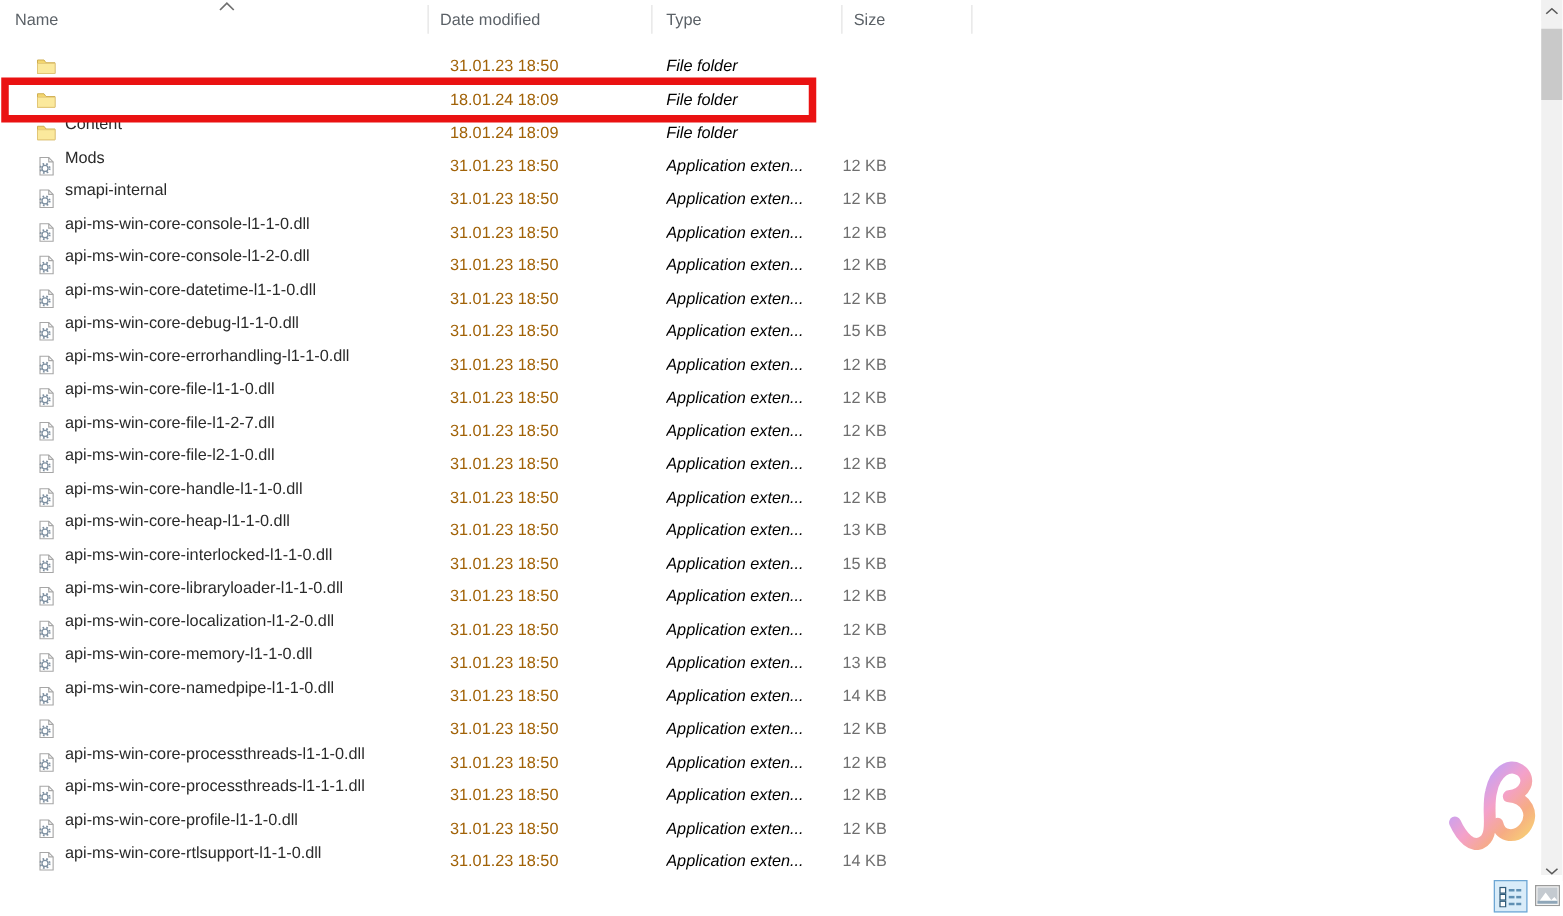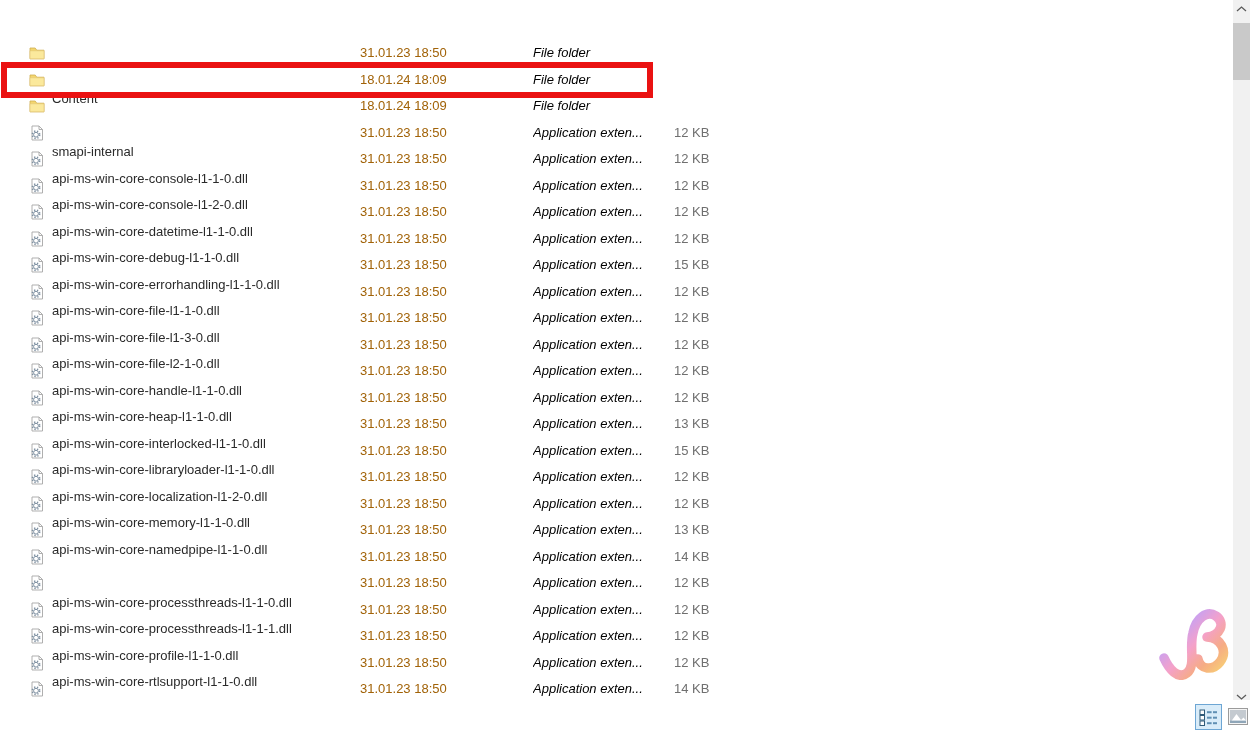--- a/index.html
+++ b/index.html
@@ -47,37 +47,55 @@
   .btn-thumbs  { left:1227px; top:7px; width:22px; height:19px; background:transparent; border:1px solid transparent; }
 
   
   .watermark { position:absolute; left:1158px; top:606px; width:74px; height:88px; z-index:4; opacity:0.95; }
 </style>
 </head>
 <body>
 
 <div class="window">
 
+  <div class="header">
+    <svg class="sort-chevron" viewBox="0 0 13 8">
+      <polyline points="1,7 6.5,1.5 12,7" fill="none" stroke="#707070" stroke-width="1.4"></polyline>
+    </svg>
+    <div class="hcell h-name">
+      <span>Name</span>
+    </div>
+    <div class="hcell h-date">
+      <span>Date modified</span>
+    </div>
+    <div class="hcell h-type">
+      <span>Type</span>
+    </div>
+    <div class="hcell h-size">
+      <span>Size</span>
+    </div>
+  </div>
 
   <div class="file-list" id="file-list">
       <div class="row">
     <span class="icon"><svg width="16" height="16" viewBox="0 0 16 16">
             <path d="M1,3 h5.2 l1.6,2.2 h7.2 v8.6 h-14 z" fill="#f3d66f" stroke="#cfae52" stroke-width="0.8"></path>
             <path d="M1,5.8 h14 v8 h-14 z" fill="#fbe99c" stroke="#e0c475" stroke-width="0.6"></path>
           </svg></span>
     <span class="cell c-name">Content</span>
     <span class="cell c-date">31.01.23 18:50</span>
     <span class="cell c-type">File folder</span>
     <span class="cell c-size"></span>
   </div>
       <div class="row">
     <span class="icon"><svg width="16" height="16" viewBox="0 0 16 16">
             <path d="M1,3 h5.2 l1.6,2.2 h7.2 v8.6 h-14 z" fill="#f3d66f" stroke="#cfae52" stroke-width="0.8"></path>
             <path d="M1,5.8 h14 v8 h-14 z" fill="#fbe99c" stroke="#e0c475" stroke-width="0.6"></path>
           </svg></span>
+    <span class="cell c-name">Mods</span>
     <span class="cell c-date">18.01.24 18:09</span>
     <span class="cell c-type">File folder</span>
     <span class="cell c-size"></span>
   </div>
       <div class="row">
     <span class="icon"><svg width="16" height="16" viewBox="0 0 16 16">
             <path d="M1,3 h5.2 l1.6,2.2 h7.2 v8.6 h-14 z" fill="#f3d66f" stroke="#cfae52" stroke-width="0.8"></path>
             <path d="M1,5.8 h14 v8 h-14 z" fill="#fbe99c" stroke="#e0c475" stroke-width="0.6"></path>
           </svg></span>
     <span class="cell c-name">smapi-internal</span>
@@ -157,21 +175,21 @@
     <span class="cell c-type">Application exten...</span>
     <span class="cell c-size">15 KB</span>
   </div>
       <div class="row">
     <span class="icon"><svg width="16" height="16" viewBox="0 0 16 16">
             <path d="M3,1 h7 l3.5,3.5 v10.5 h-10.5 z" fill="#ffffff" stroke="#a6a6a6" stroke-width="0.9"></path>
             <path d="M10,1 v3.5 h3.5" fill="none" stroke="#a6a6a6" stroke-width="0.9"></path>
             <circle cx="7" cy="9.7" r="2.4" fill="none" stroke="#7d8fa0" stroke-width="1"></circle>
             <circle cx="7" cy="9.7" r="3.7" fill="none" stroke="#7d8fa0" stroke-width="1.5" stroke-dasharray="1.3 1.7"></circle>
           </svg></span>
-    <span class="cell c-name">api-ms-win-core-file-l1-3-0.dll</span>
+    <span class="cell c-name">api-ms-win-core-file-l1-2-7.dll</span>
     <span class="cell c-date">31.01.23 18:50</span>
     <span class="cell c-type">Application exten...</span>
     <span class="cell c-size">12 KB</span>
   </div>
       <div class="row">
     <span class="icon"><svg width="16" height="16" viewBox="0 0 16 16">
             <path d="M3,1 h7 l3.5,3.5 v10.5 h-10.5 z" fill="#ffffff" stroke="#a6a6a6" stroke-width="0.9"></path>
             <path d="M10,1 v3.5 h3.5" fill="none" stroke="#a6a6a6" stroke-width="0.9"></path>
             <circle cx="7" cy="9.7" r="2.4" fill="none" stroke="#7d8fa0" stroke-width="1"></circle>
             <circle cx="7" cy="9.7" r="3.7" fill="none" stroke="#7d8fa0" stroke-width="1.5" stroke-dasharray="1.3 1.7"></circle>

